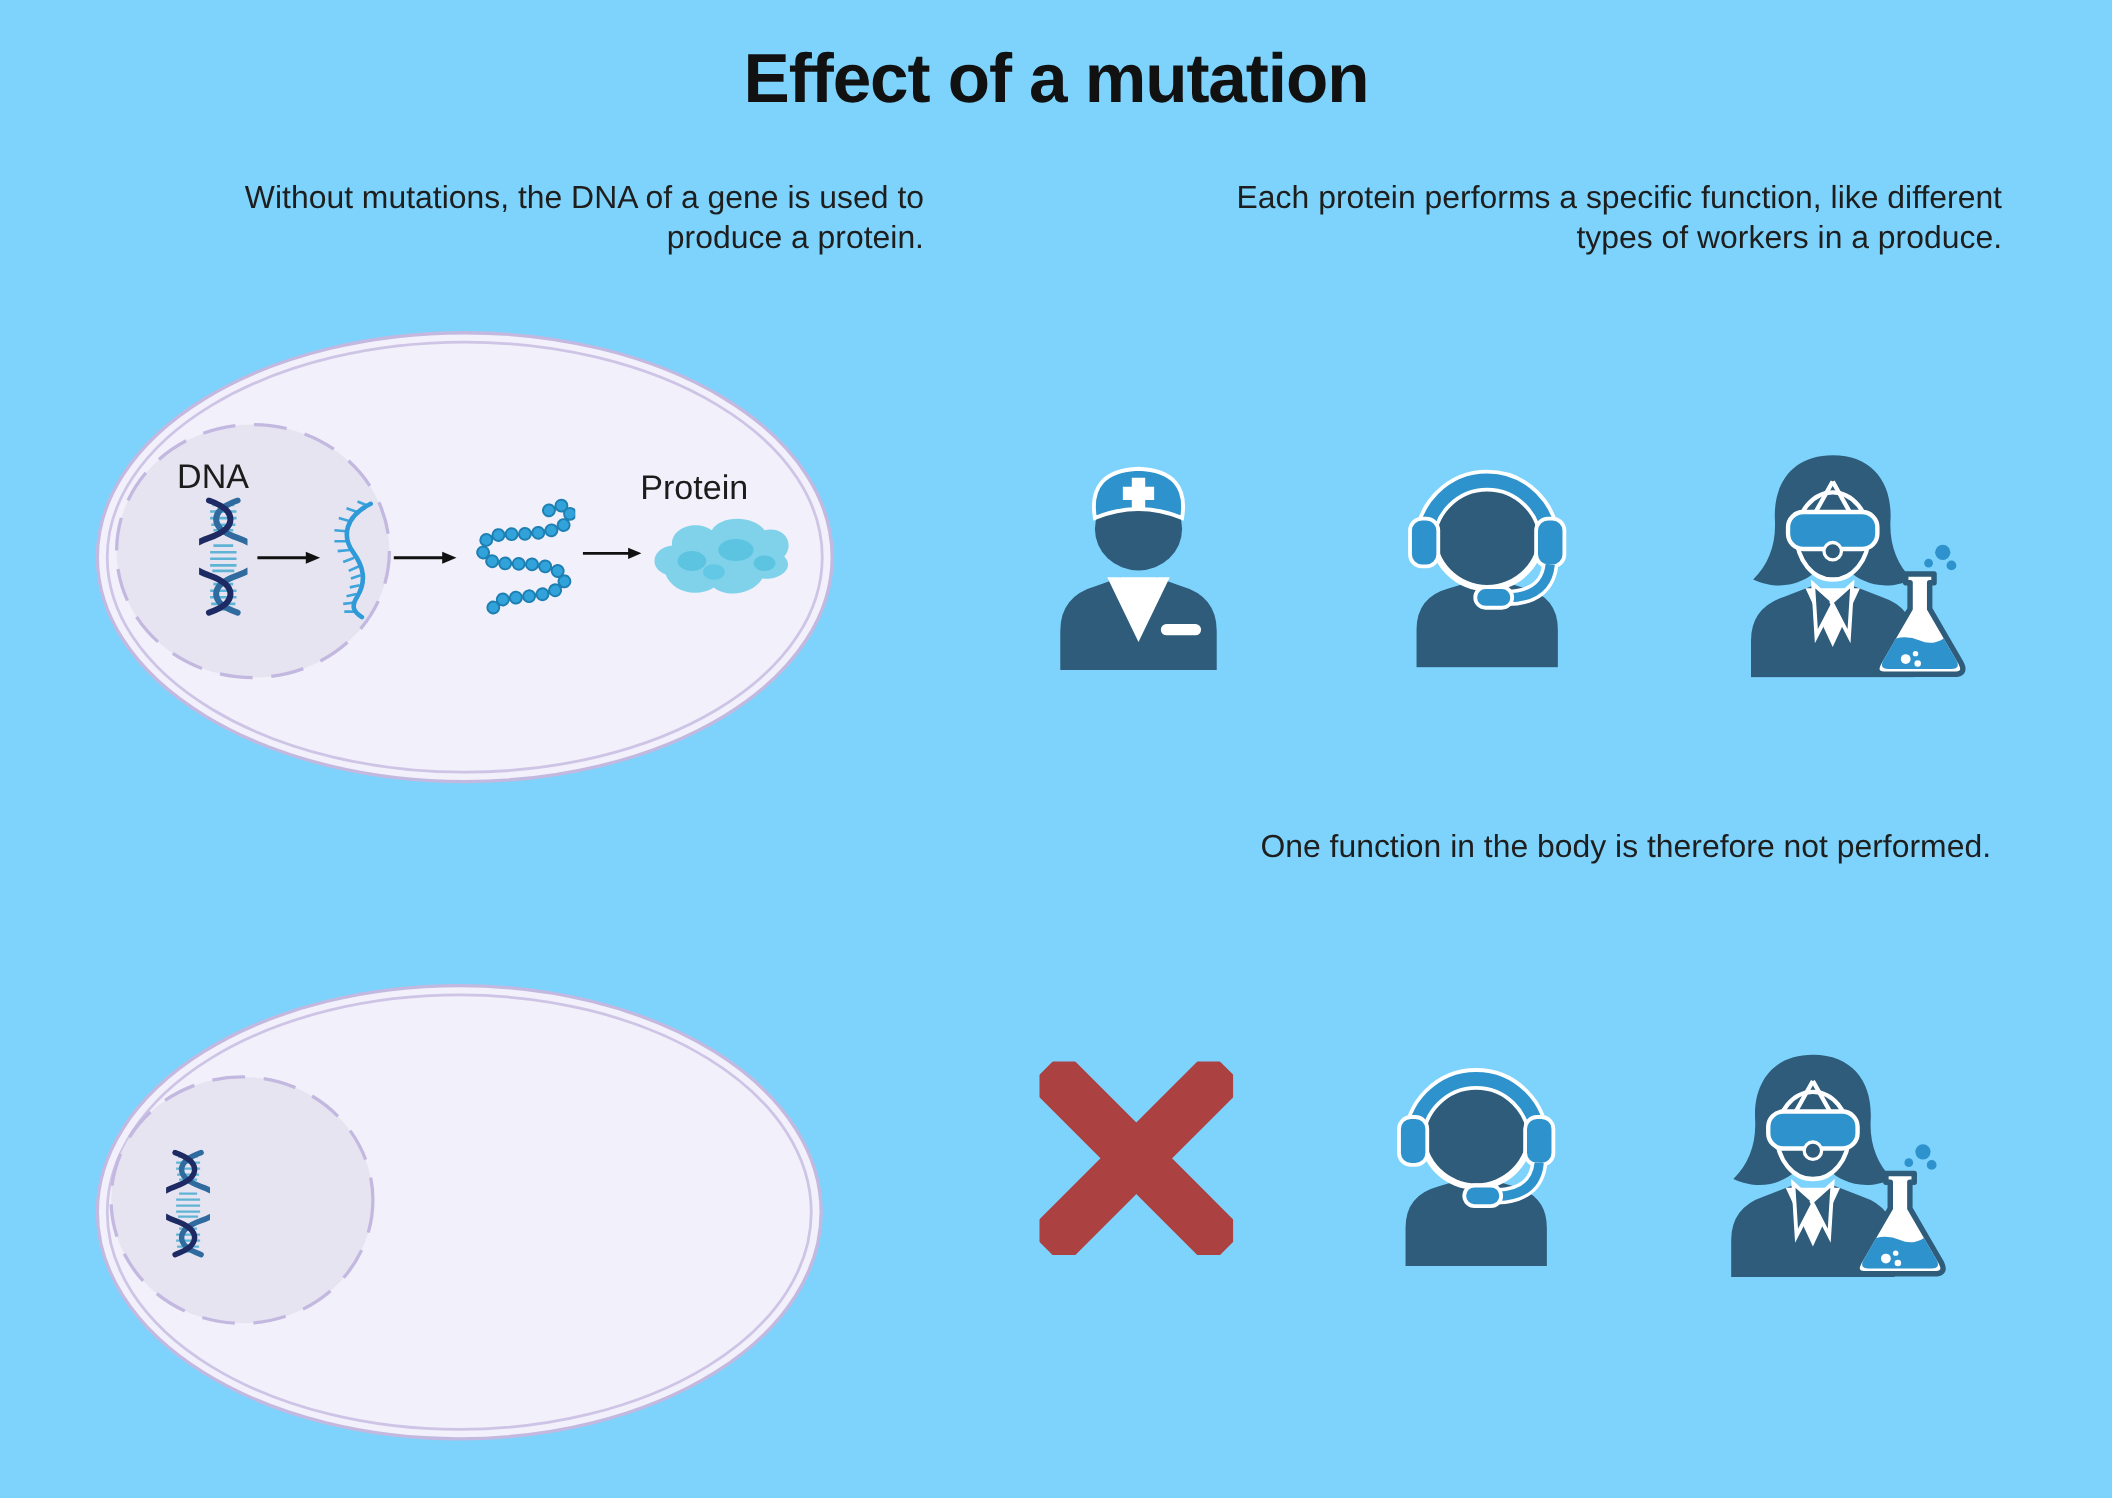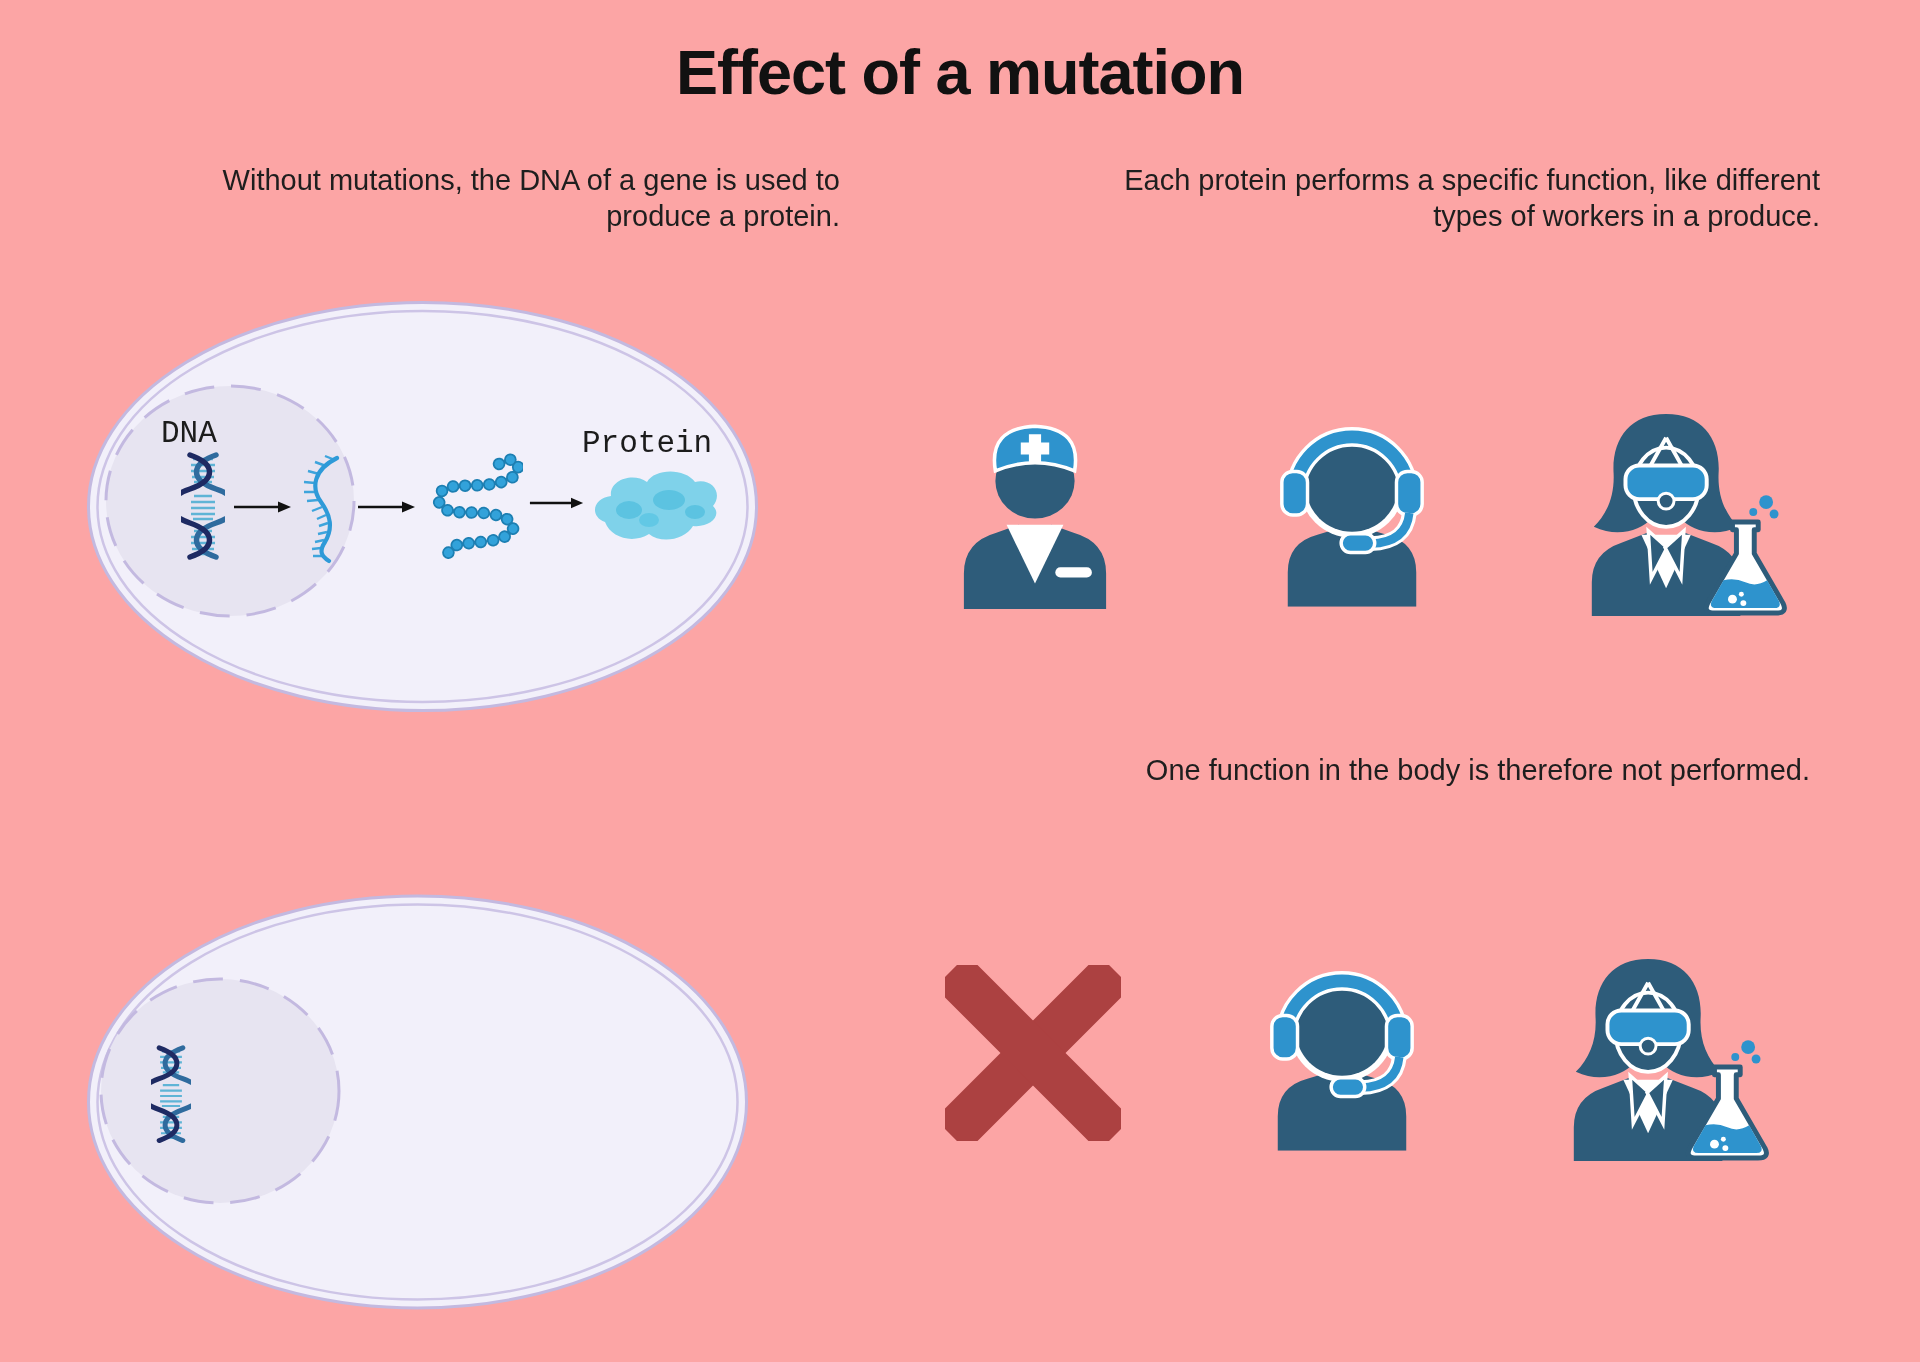--- a/index.html
+++ b/index.html
@@ -1,25 +1,25 @@
 <!DOCTYPE html>
 <html><head>
 <meta charset="utf-8">
 <style>
   html,body{margin:0;padding:0;background:#ffffff;}
-  #canvas{position:relative;width:1920px;height:1362px;background:#fca5a5;overflow:hidden;
+  #canvas{position:relative;width:1920px;height:1362px;background:#7dd3fc;overflow:hidden;
           font-family:"Liberation Sans","DejaVu Sans",sans-serif;color:#1e1e1e;}
   .title{position:absolute;top:36px;left:0;width:1920px;margin:0;text-align:center;
          font-size:63px;font-weight:bold;letter-spacing:-1px;color:#111111;}
   .caption{position:absolute;text-align:right;font-size:29px;line-height:36px;color:#1e1e1e;}
   .cap-tl{left:20px;top:162px;width:820px;}
   .cap-tr{left:920px;top:162px;width:900px;}
   .cap-bl{left:25px;top:795px;width:815px;}
   .cap-br{left:920px;top:752px;width:890px;}
-  .cell{position:absolute;font-family:Liberation Mono, monospace;}
+  .cell{position:absolute;}
   .cell-top{left:85px;top:300px;width:675px;height:413px;}
   .cell-bottom{left:85px;top:893px;width:665px;height:418px;}
   .cell-svg{position:absolute;left:0;top:0;width:100%;height:100%;}
   .abs{position:absolute;}
   .molecule-label{position:absolute;font-size:31px;color:#1c1c1c;}
   .dna-label-top{left:76px;top:116px;}
   .protein-label-top{left:497px;top:126px;width:160px;text-align:left;}
   .helix-top{left:96px;top:152px;width:44px;height:112px;}
   .arrow1{left:148px;top:200px;width:60px;height:14px;}
   .mrna-top{left:212px;top:154px;width:52px;height:110px;}

